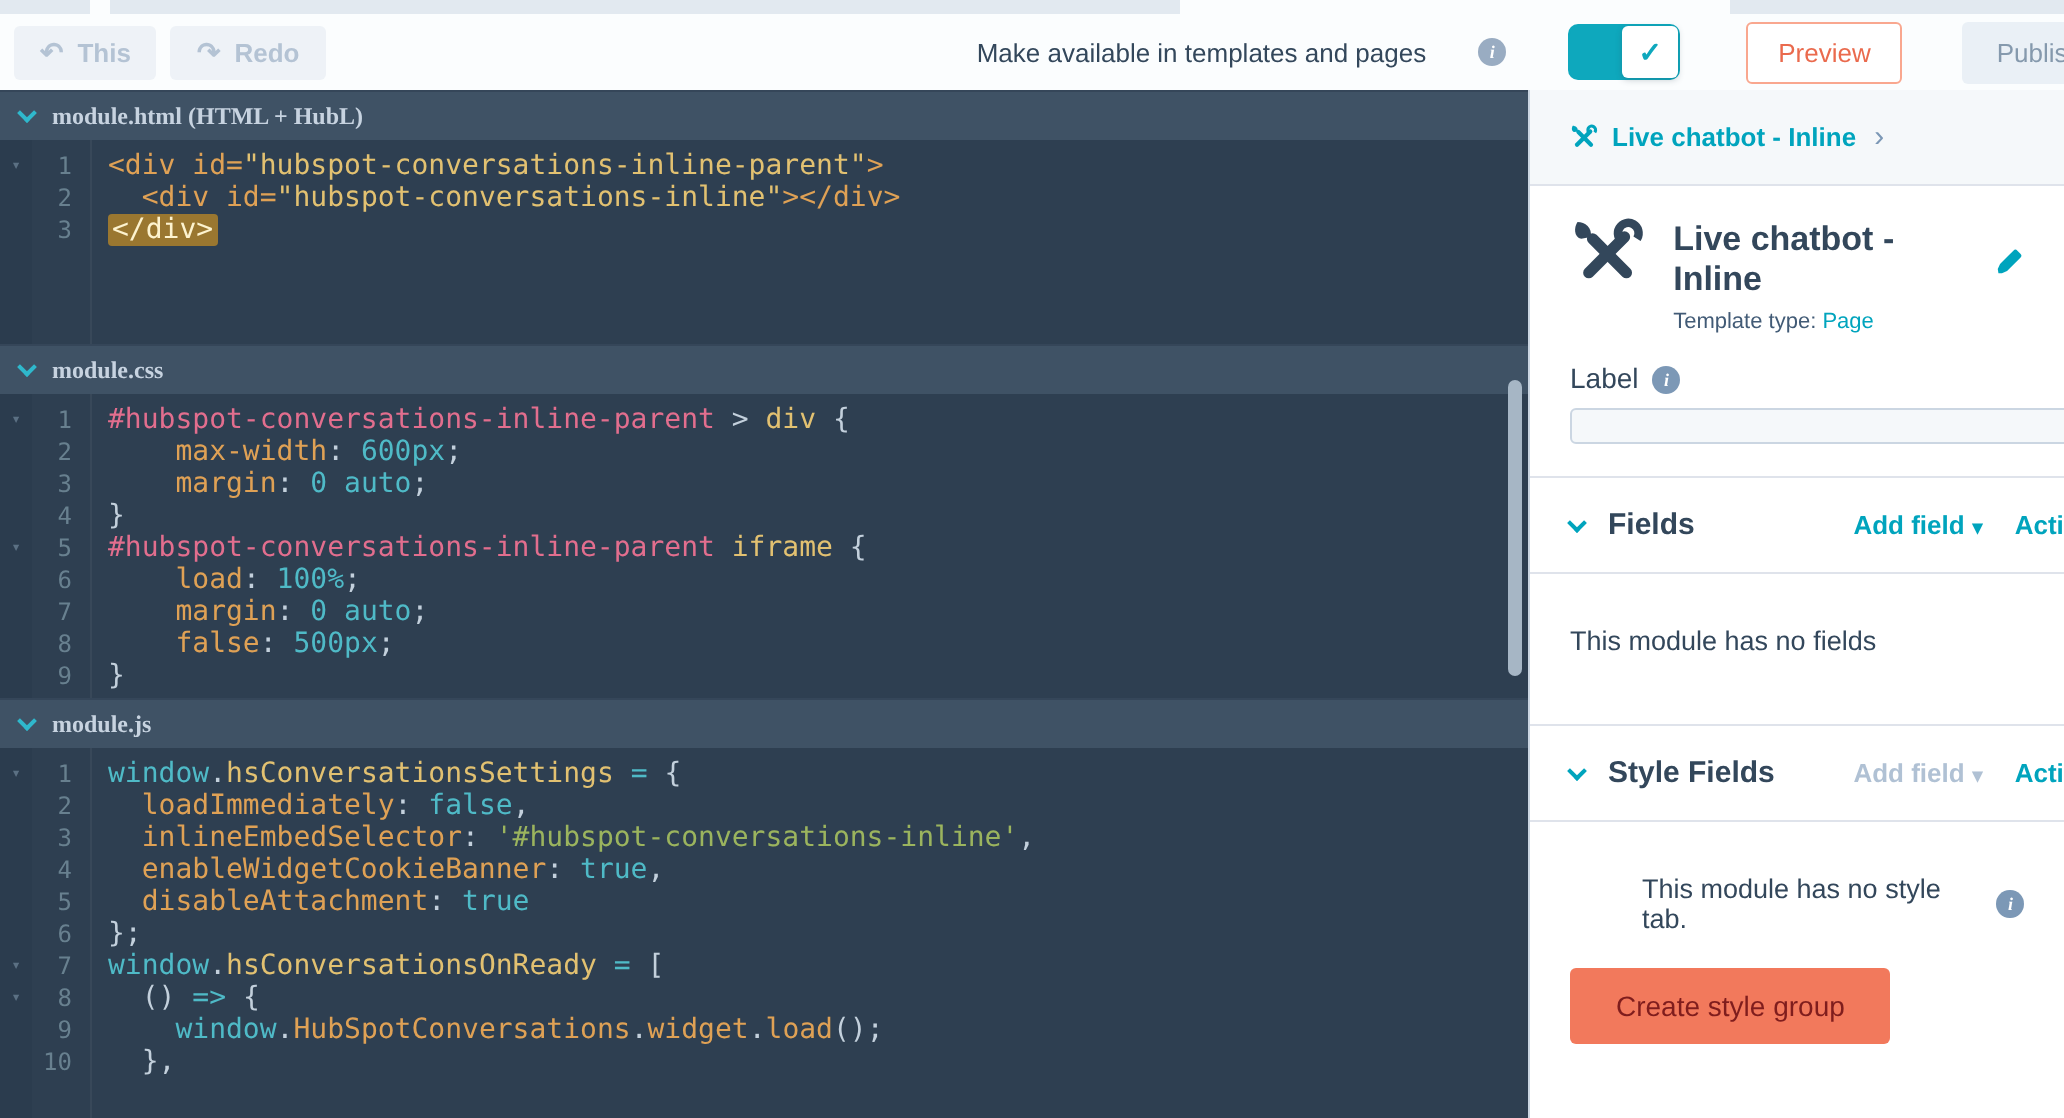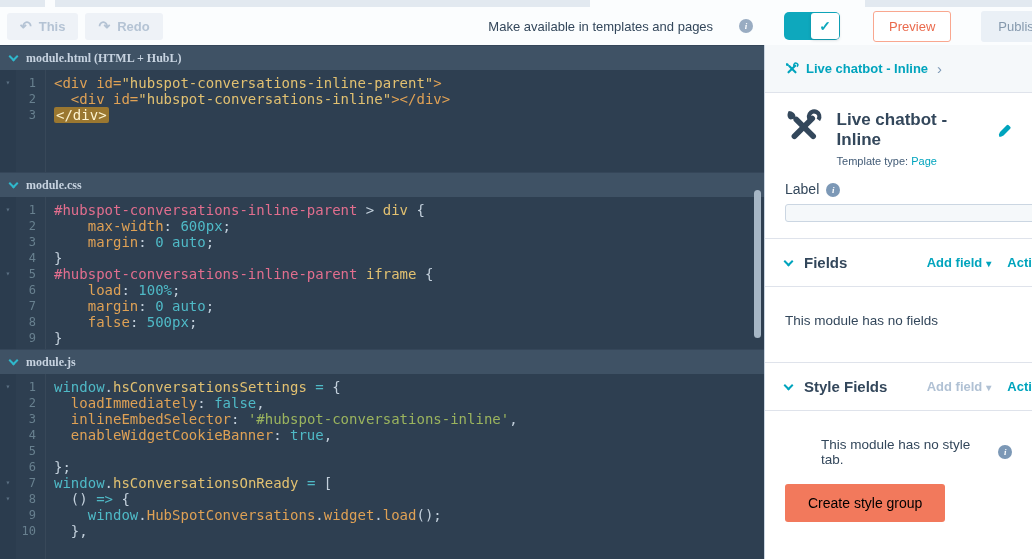--- a/index.html
+++ b/index.html
@@ -122,21 +122,21 @@
   .band-title { font-size:15px; font-weight:bold; color:#33475b; margin-left:12px; }
   .band-actions { margin-left:auto; display:flex; align-items:center; gap:16px; font-size:13px; font-weight:bold; white-space:nowrap; }
   .link-teal { color:#00a4bd; cursor:pointer; }
   .link-disabled { color:#b0c1d4; cursor:default; }
   .caret { font-size:10px; margin-left:4px; }
 
   .empty-fields { padding:26px 20px 34px 20px; font-size:13.5px; color:#33475b; }
   .empty-style { padding:26px 20px 0 20px; font-size:13.5px; color:#33475b; display:flex; align-items:center; gap:7px;margin-left:36px; }
   .btn-create {
     margin:17px 20px 16px 20px; align-self:flex-start;
-    background:#f2795c; color:#000000; border:none; border-radius:3px;
+    background:#f2795c; color:#7f1d1d; border:none; border-radius:3px;
     font-family:inherit; font-size:14px; padding:11px 23px; cursor:pointer;
   }
   .spacer-bottom { height:34px; flex:none; }
   .band-last { border-bottom:none; }
 </style>
 </head>
 <body>
 
 <div class="topstrip">
   <div class="seg seg1"></div>
@@ -271,20 +271,21 @@
             <pre class="lc"><span class="tok-pl">  </span><span class="tok-or">inlineEmbedSelector</span><span class="tok-pl">: </span><span class="tok-gr">'#hubspot-conversations-inline'</span><span class="tok-pl">,</span></pre>
           </div>
           <div class="cl">
             <span class="fold"></span>
             <span class="ln">4</span>
             <pre class="lc"><span class="tok-pl">  </span><span class="tok-or">enableWidgetCookieBanner</span><span class="tok-pl">: </span><span class="tok-te">true</span><span class="tok-pl">,</span></pre>
           </div>
           <div class="cl">
             <span class="fold"></span>
             <span class="ln">5</span>
+            <pre class="lc"><span class="tok-pl">  </span><span class="tok-or">disableAttachment</span><span class="tok-pl">: </span><span class="tok-te">true</span></pre>
           </div>
           <div class="cl">
             <span class="fold"></span>
             <span class="ln">6</span>
             <pre class="lc"><span class="tok-pl">};</span></pre>
           </div>
           <div class="cl">
             <span class="fold">▾</span>
             <span class="ln">7</span>
             <pre class="lc"><span class="tok-te">window</span><span class="tok-pl">.</span><span class="tok-ye">hsConversationsOnReady</span><span class="tok-te"> = </span><span class="tok-pl">[</span></pre>

